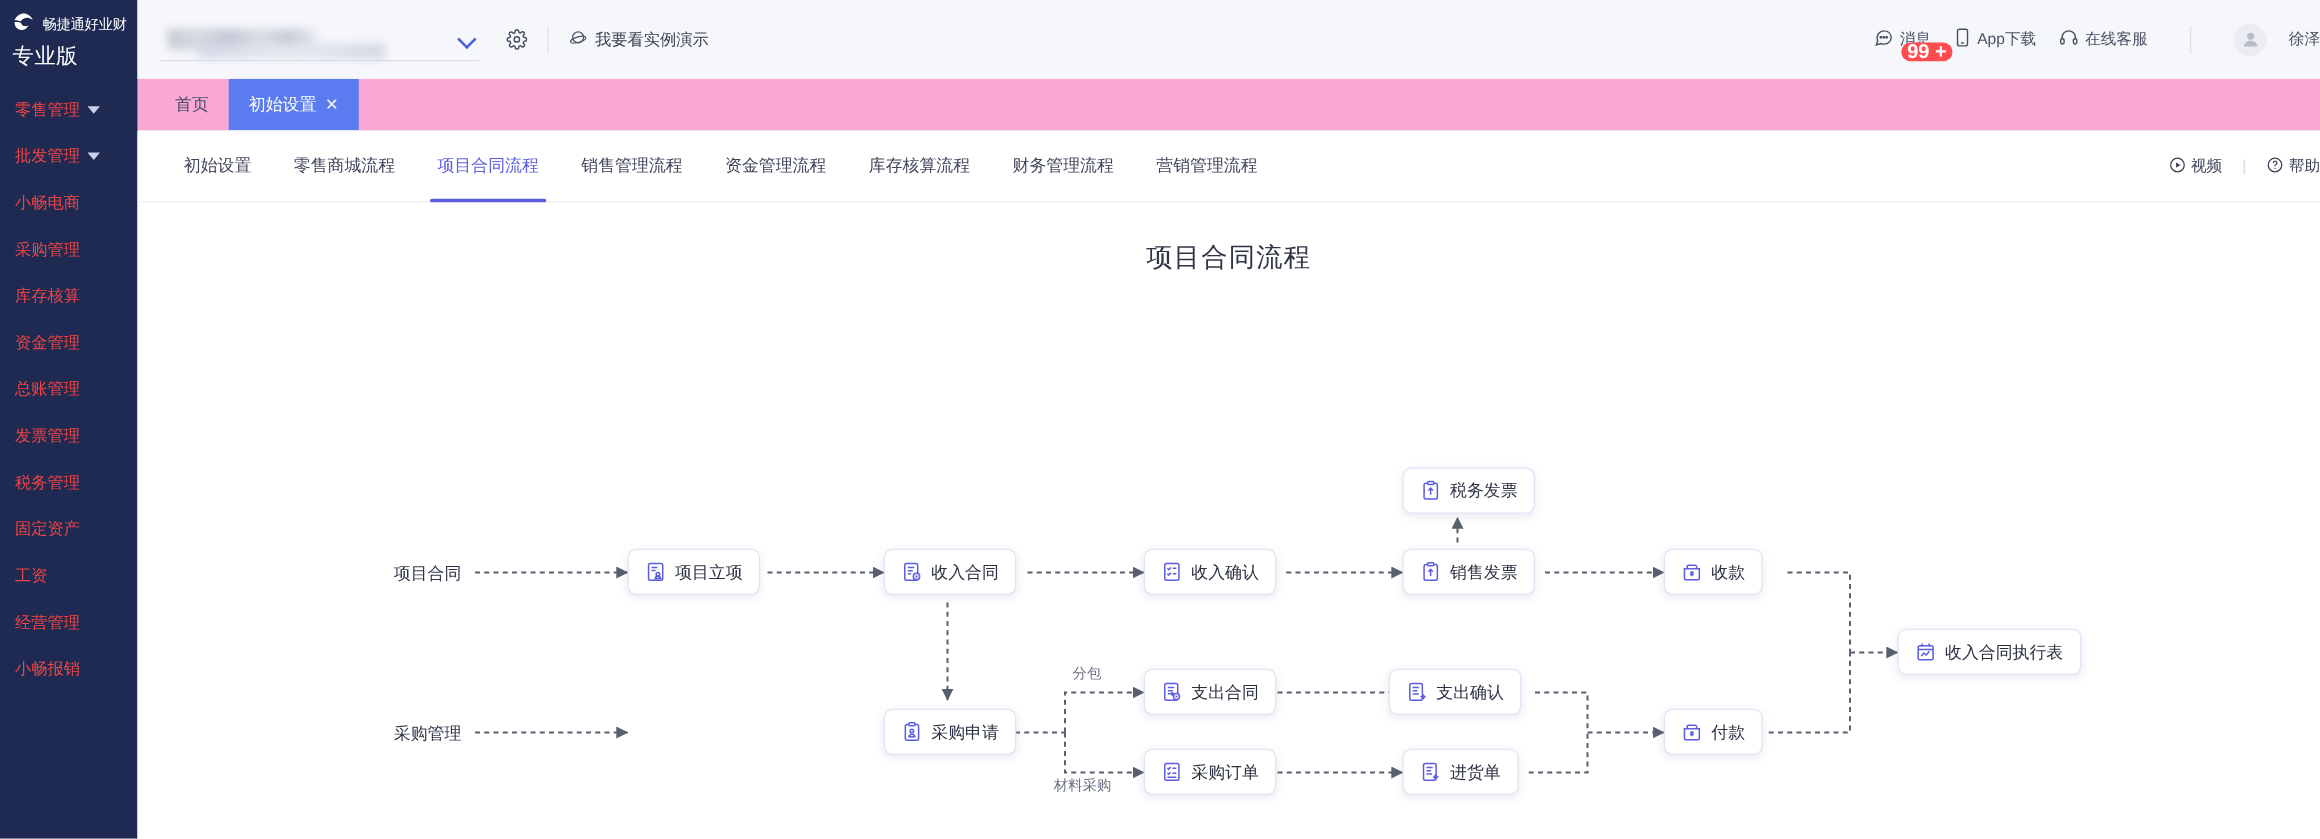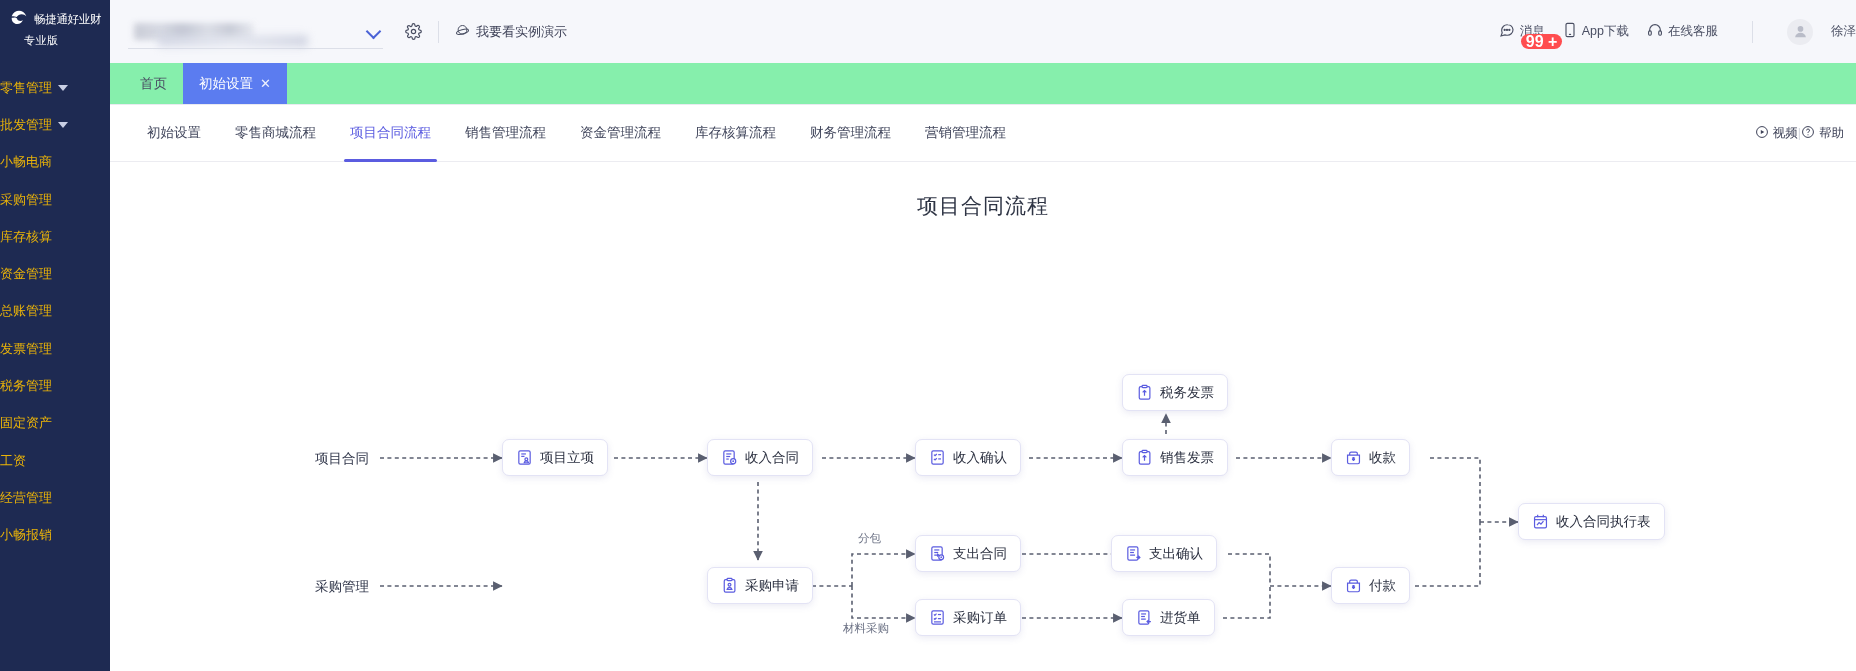--- a/index.html
+++ b/index.html
@@ -21,26 +21,26 @@
   .brand-row { display: flex; align-items: center; gap: 4px; }
   .logo-mark {
     width: 22px; height: 22px; flex: 0 0 22px; position: relative;
   }
   .logo-mark svg { display: block; }
   .brand-name {
     color: #fff; font-size: 11.5px; letter-spacing: -.3px;
     white-space: nowrap; overflow: hidden; width: 72px;
   }
   .brand-sub {
-    color: #fff; font-size: 11px; margin: 3px 0 0 16px; letter-spacing: .5px;
+    color: #fff; font-size: 17px; margin: 3px 0 0 2px; letter-spacing: .5px;
   }
   .nav { margin-top: 6px; }
   .nav-item {
     height: 37.3px; display: flex; align-items: center;
-    padding-left: 0; color: #eab308; font-size: 13px;
+    padding-left: 12px; color: #ef4444; font-size: 13px;
     cursor: pointer; white-space: nowrap; position: relative;
   }
   .caret {
     width: 0; height: 0; margin-left: 6px;
     border-left: 5px solid transparent; border-right: 5px solid transparent;
     border-top: 6px solid #c9cfe4;
   }
 
   
   .pane { flex: 1; display: flex; flex-direction: column; min-width: 0; }
@@ -90,21 +90,21 @@
     padding: 0 5px; border-radius: 8px; font-weight: bold; white-space: nowrap; margin-top: 24px;
   }
   .avatar {
     width: 26px; height: 26px; border-radius: 50%; background: #ebecf1;
     display: flex; align-items: center; justify-content: center;
   }
   .uname { color: #4a4f63; font-size: 12.5px; white-space: nowrap; }
 
   
   .tabstrip {
-    height: 42px; background: #86efac; display: flex; align-items: stretch;
+    height: 42px; background: #f9a8d4; display: flex; align-items: stretch;
     padding-left: 14px; border-bottom: 1px solid #e9eaf0;
   }
   .btab {
     display: flex; align-items: center; gap: 7px; padding: 0 16px;
     font-size: 13.5px; color: #4a4f63; cursor: pointer;
   }
   .btab.active { background: #5b7cf0; color: #fff; }
   .tab-x { font-size: 13px; opacity: .9; cursor: pointer; }
 
   
@@ -116,22 +116,22 @@
     position: relative; height: 57px; display: flex; align-items: center;
     padding: 0 17px; font-size: 13.5px; color: #41465c; cursor: pointer;
     white-space: nowrap;
   }
   .mtab.active { color: #5b5ce0; }
   .mtab.active::after {
     content: ""; position: absolute; left: 11px; right: 11px; bottom: 0;
     height: 3px; background: #5b5ce0; border-radius: 2px;
   }
   .modtabs-right {
-    margin-left: auto; display: flex; align-items: center; gap: 0;
-    font-size: 12.5px; color: #3d4157; padding-right: 12px;
+    margin-left: auto; display: flex; align-items: center; gap: 16px;
+    font-size: 12.5px; color: #3d4157; padding-right: 0;
   }
   .mtr-item { display: flex; align-items: center; gap: 4px; cursor: pointer; white-space: nowrap; }
   .mtr-sep { color: #d6d8e0; }
 
   
   .canvas { position: relative; flex: 1; background: #fff; overflow: hidden; }
   .flow-title {
     position: absolute; left: 0; right: 0; top: 30px; text-align: center;
     font-size: 21px; color: #2f3545; letter-spacing: 1px;
   }

